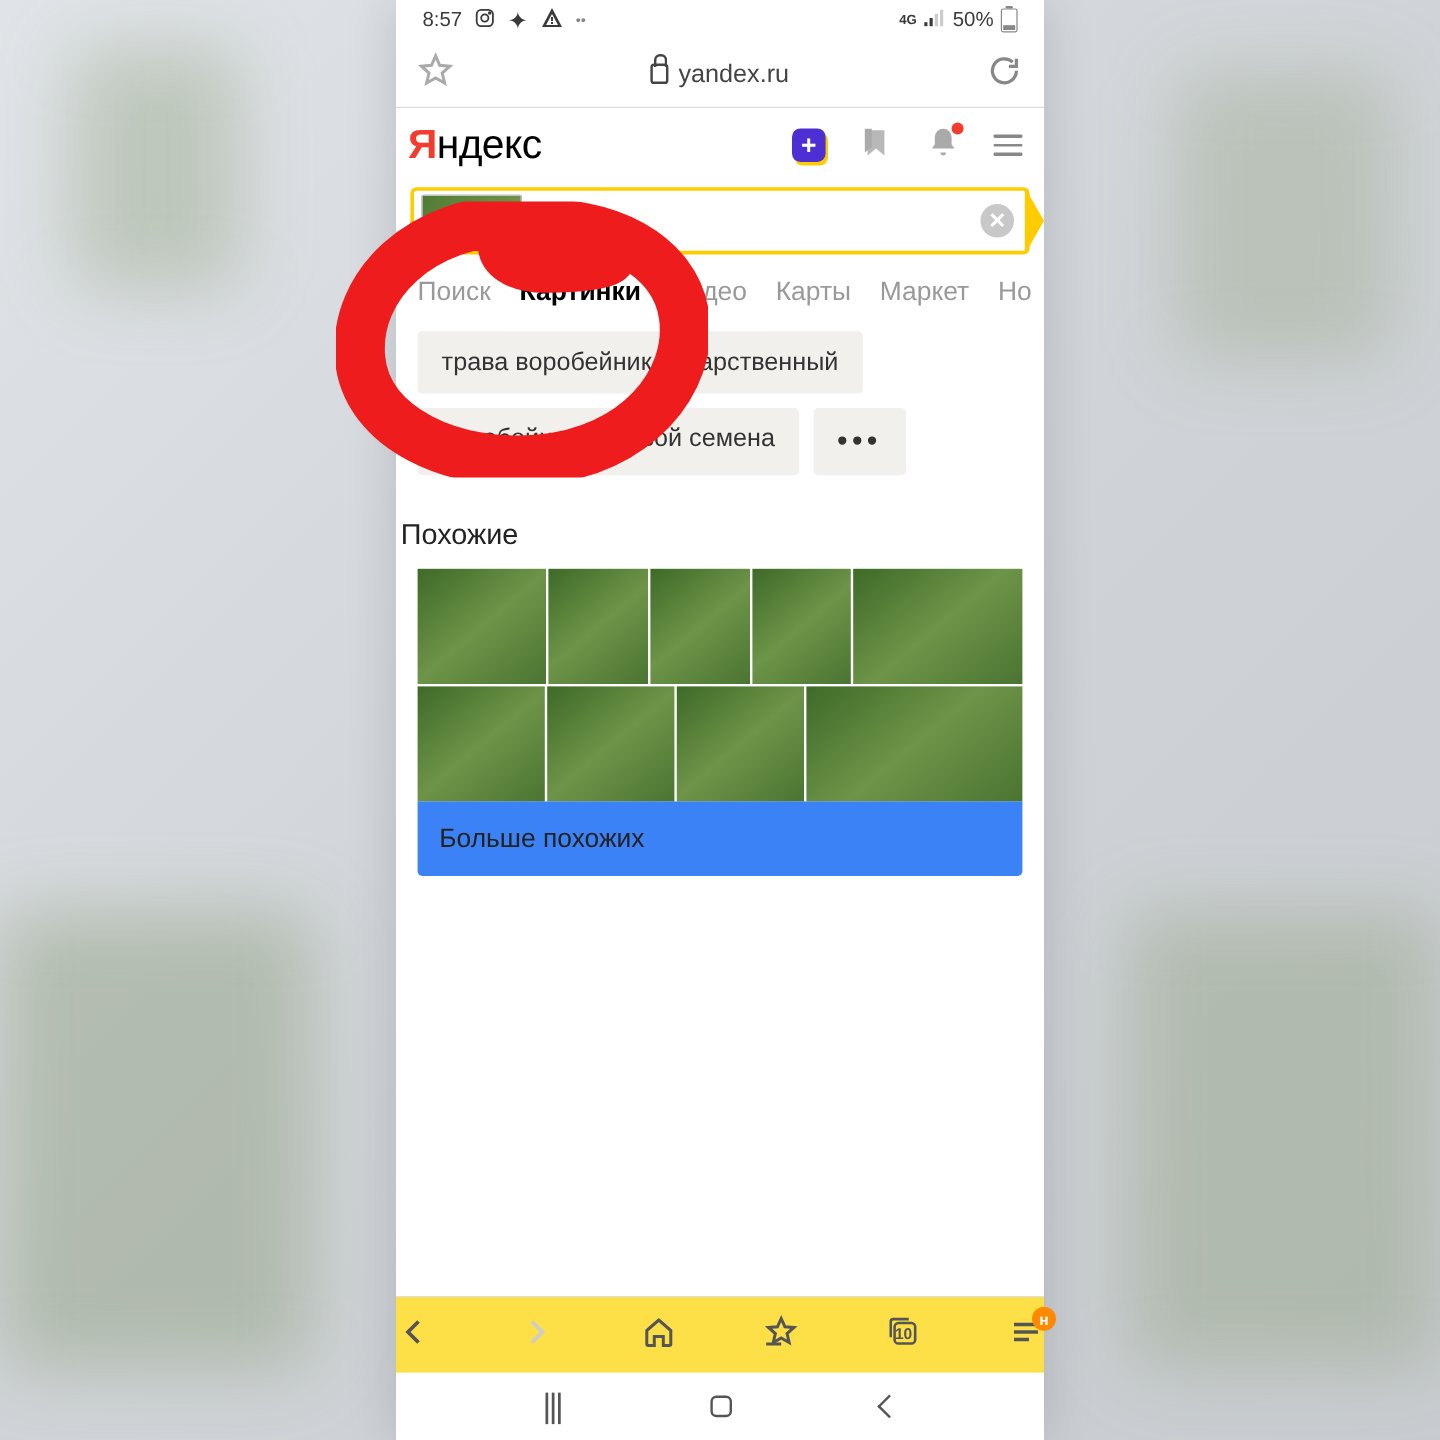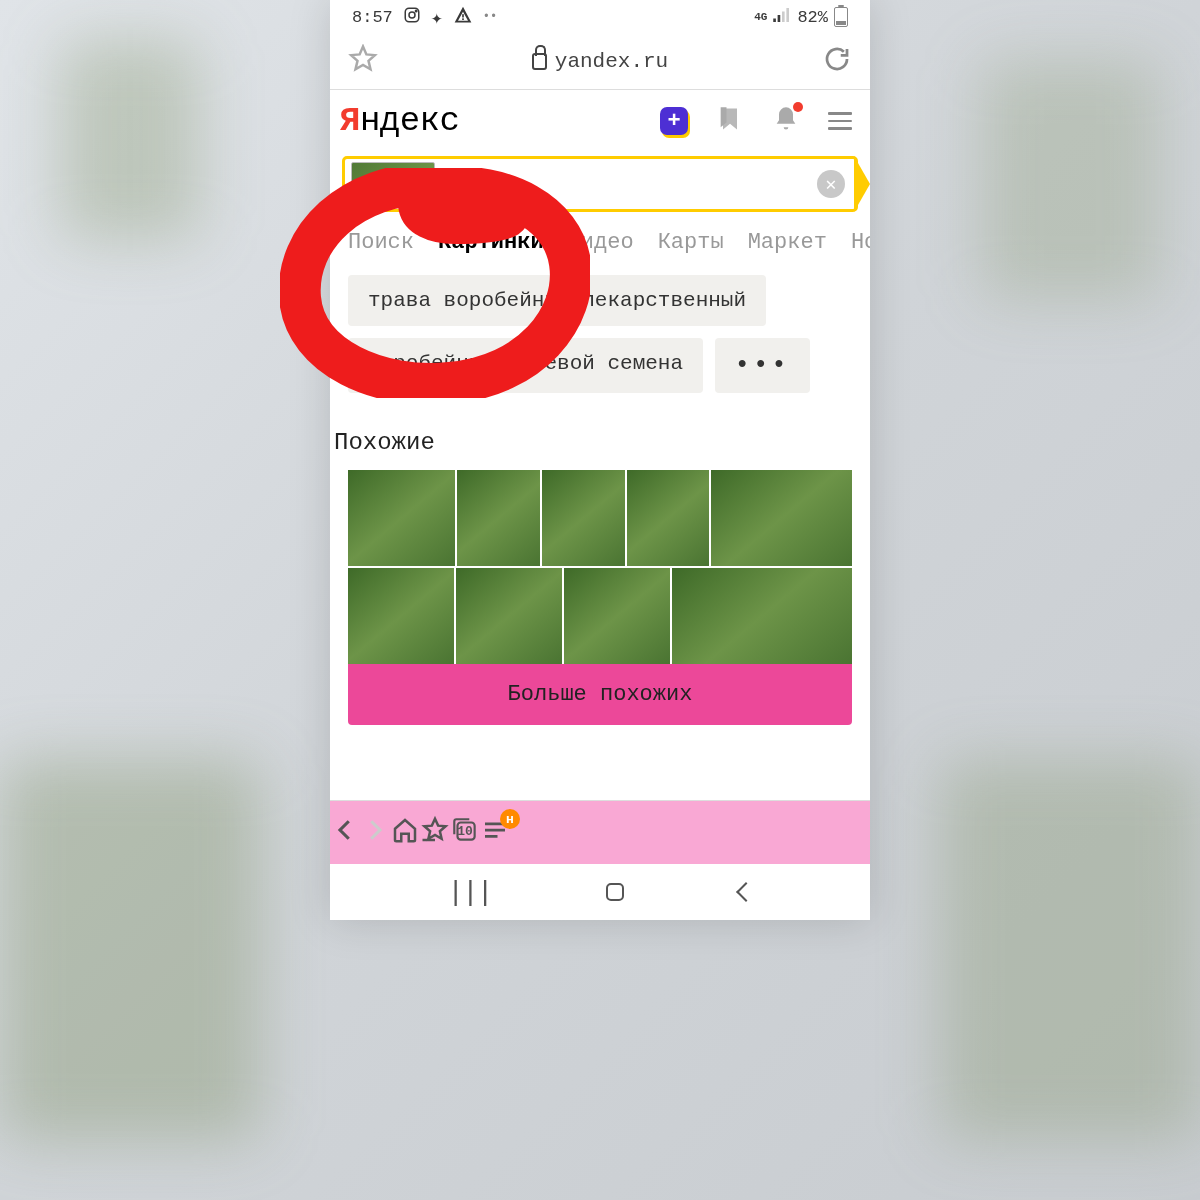--- a/index.html
+++ b/index.html
@@ -12,25 +12,24 @@
   }
   .bg-blur { position:absolute; inset:0; filter:blur(30px); z-index:0; }
   .bg-blur div { position:absolute; background:#768a5c; border-radius:20px; }
   .bb1{left:60px;top:40px;width:140px;height:200px;opacity:.3;}
   .bb2{right:40px;top:60px;width:180px;height:240px;opacity:.25;}
   .bb3{left:0;bottom:60px;width:260px;height:380px;opacity:.35;background:#6a8a4e;}
   .bb4{right:0;bottom:60px;width:260px;height:380px;opacity:.3;background:#5e7e44;}
 
   .phone {
     position:relative; z-index:1;
-    width:540px; height:920px;
+    width:540px; height:1200px;
     background:#fff;
     display:flex; flex-direction:column;
     box-shadow:0 0 40px rgba(0,0,0,.15);
-    font-family:Liberation Mono, monospace;
   }
   .status-bar{height:34px;display:flex;align-items:center;justify-content:space-between;
     padding:0 22px;font-size:17px;color:#3a3a3a;}
   .status-left,.status-right{display:flex;align-items:center;gap:10px;}
   .status-right{gap:6px;}
   .battery{width:14px;height:20px;border:1.5px solid #888;border-radius:2px;position:relative;}
   .battery::before{content:"";position:absolute;top:-3px;left:3px;right:3px;height:2px;background:#888;border-radius:1px;}
   .battery::after{content:"";position:absolute;bottom:1px;left:1px;right:1px;height:24%;background:#888;}
 
   .addr-bar{height:56px;border-bottom:1px solid #ddd;display:flex;align-items:center;
@@ -69,27 +68,27 @@
   .chip{background:#f1f0ed;color:#333;font-size:21px;padding:14px 20px;border-radius:4px;}
   .chip-more{font-size:24px;letter-spacing:4px;font-weight:700;}
 
   .section-title{font-size:24px;color:#222;padding:26px 4px 14px;}
   .grid{padding:0 18px;display:flex;flex-direction:column;gap:2px;}
   .grid-row{display:flex;gap:2px;height:96px;}
   .gcell{background:linear-gradient(140deg,#3e6a28,#6d9448,#4a7432);flex:1;}
   .gr1 .gcell:nth-child(1){flex:1.3;}
   .gr1 .gcell:nth-child(5){flex:1.7;}
   .gr2 .gcell:nth-child(4){flex:1.7;}
-  .more-btn{margin:0 18px;background:#ec4899;color:#222;text-align:center;
+  .more-btn{margin:0 18px;background:#3b82f6;color:#222;text-align:left;
     font-size:22px;padding:18px;border-radius:0 0 4px 4px;}
 
   .section-title.sites{padding-top:28px;}
 
   .bottom-bar{margin-top:auto;height:64px;border-top:1px solid #ddd;display:flex;
-    align-items:center;justify-content:flex-start;background:#f9a8d4;}
+    align-items:center;justify-content:space-between;background:#fde047;}
   .bottom-bar svg{width:30px;height:30px;}
   .bb-item{position:relative;}
   .badge-n{position:absolute;top:-6px;right:-10px;width:20px;height:20px;background:#ff8a00;
     color:#fff;border-radius:50%;font-size:13px;display:flex;align-items:center;justify-content:center;font-weight:700;}
 
   .sys-nav{height:56px;display:flex;align-items:center;justify-content:space-around;
     padding:0 60px;background:#fff;}
   .sys-nav span{color:#555;font-size:28px;}
   .sys-home{width:18px;height:18px;border:2px solid #555;border-radius:5px;}
   .sys-back{width:14px;height:14px;border-left:2px solid #555;border-bottom:2px solid #555;
@@ -134,21 +133,21 @@
     <div class="status-right">
       <span style="font-size:11px;font-weight:700;text-align:right;">4G<br></span>
       <span>
         <svg viewBox="0 0 20 16" width="18" height="14">
             <rect x="0" y="12" width="3" height="4" fill="#3a3a3a"></rect>
             <rect x="5" y="8" width="3" height="8" fill="#3a3a3a"></rect>
             <rect x="10" y="4" width="3" height="12" fill="#ccc"></rect>
             <rect x="15" y="0" width="3" height="16" fill="#ccc"></rect>
           </svg>
       </span>
-      <span>82%</span>
+      <span>50%</span>
       <span class="battery"></span>
     </div>
   </div>
 
   <div class="addr-bar">
     <span class="star-icon">
       <svg viewBox="0 0 24 24" fill="none" stroke="#aaa" stroke-width="2">
           <path d="M12 2l2.7 6.3 6.8.6-5.1 4.6 1.6 6.7L12 16.8l-6 3.4 1.6-6.7L2.5 8.9l6.8-.6z"></path>
         </svg>
     </span>

